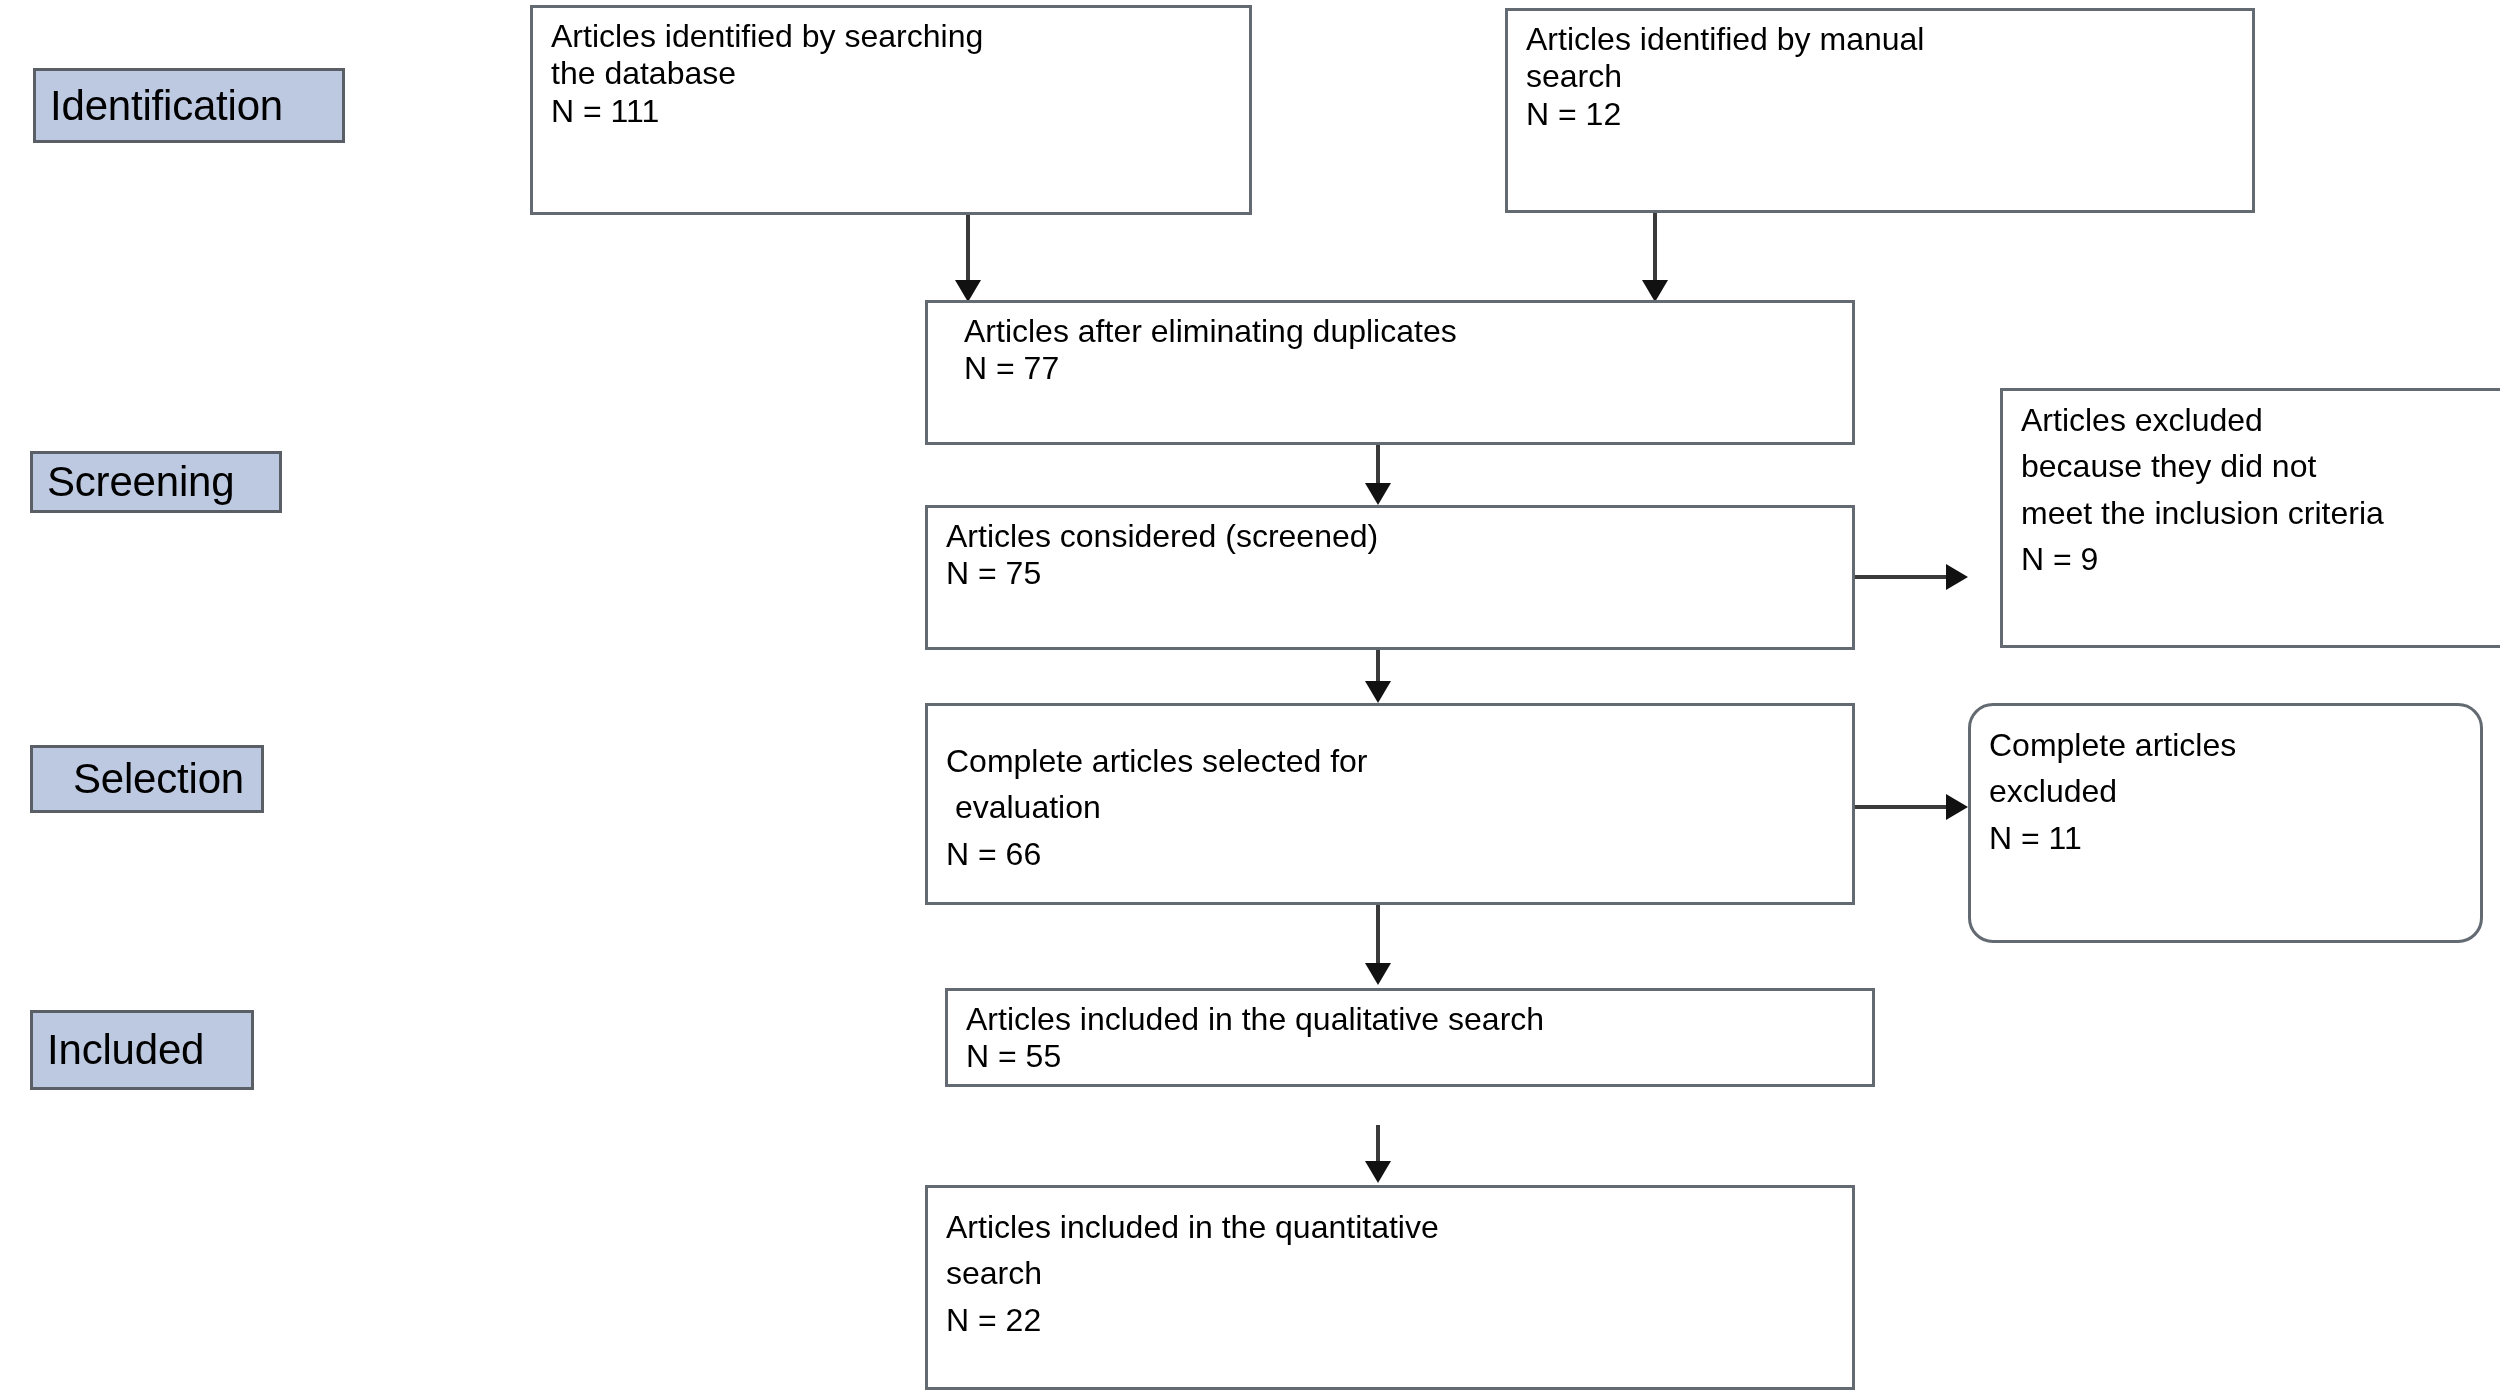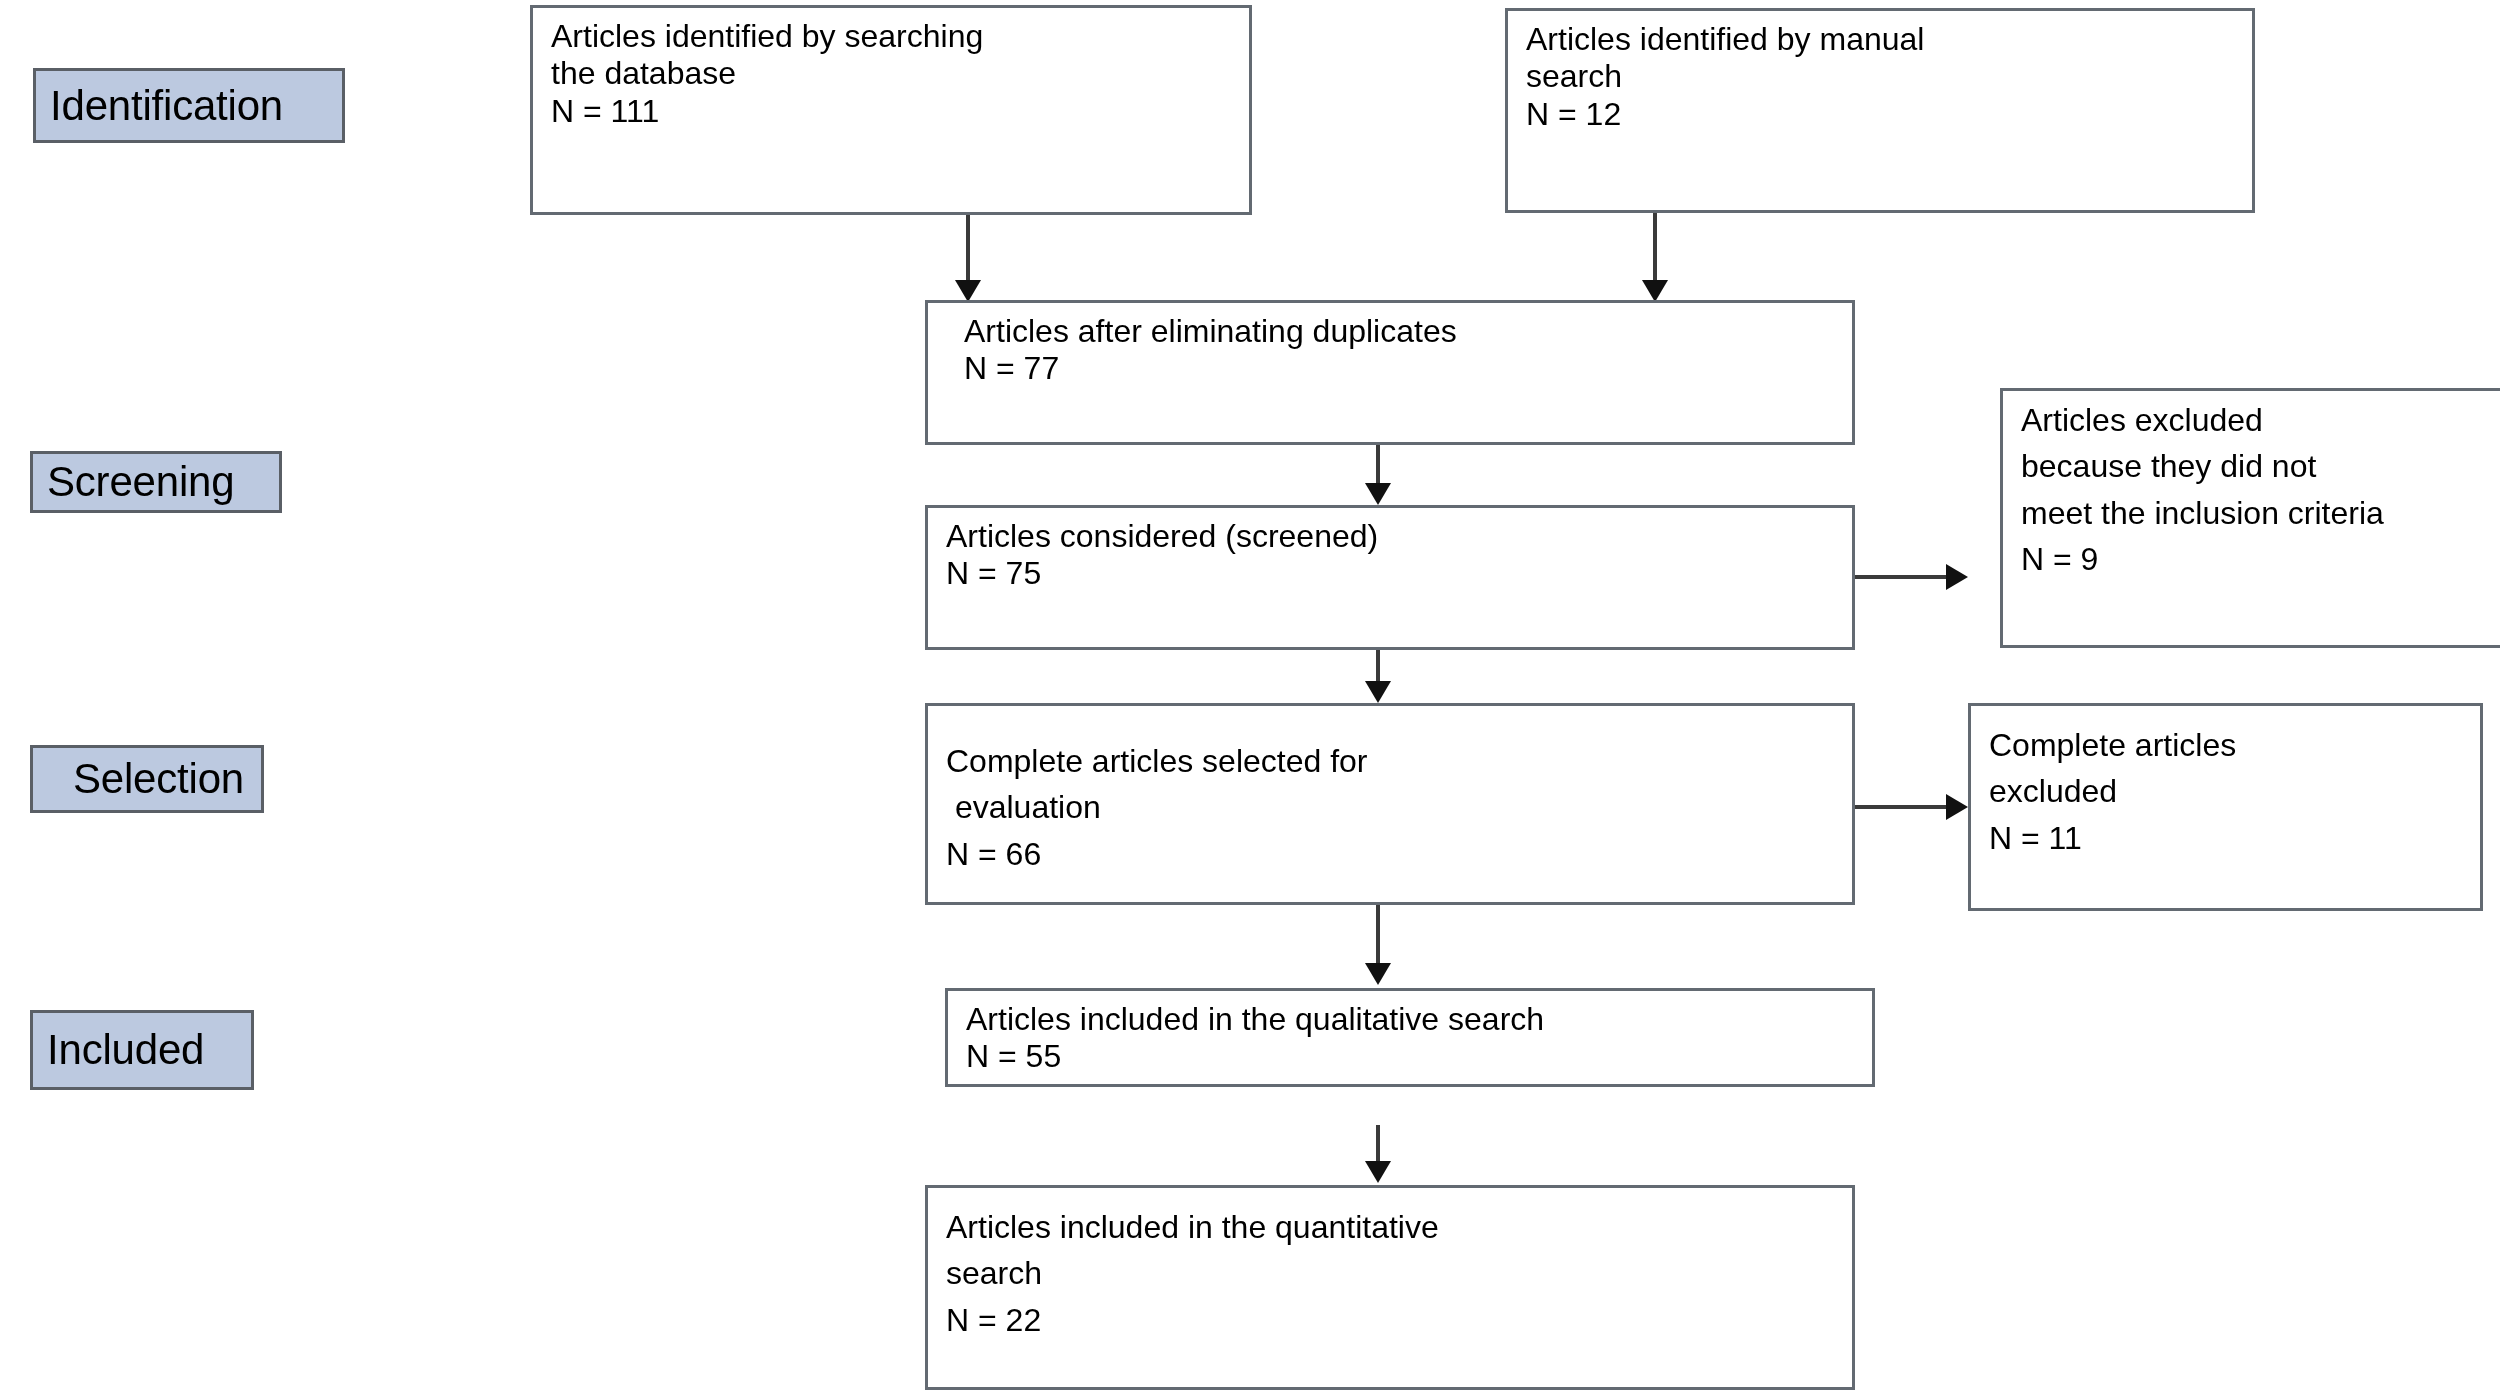--- a/index.html
+++ b/index.html
@@ -148,21 +148,21 @@
 
   <div class="flow-box wide-lines" style="left:925px; top:703px; width:930px; height:202px; padding-top:32px;">
     <span class="line">Complete articles selected for</span>
     <span class="line"> evaluation</span>
     <span class="line">N = 66</span>
   </div>
 
   <div class="h-line" style="left:1855px; top:805px; width:95px; height:4px;"></div>
   <div class="arrow-right" style="left:1946px; top:794px;"></div>
 
-  <div class="flow-box wide-lines" style="left:1968px; top:703px; width:515px; height:208px; padding-top:16px;">
+  <div class="flow-box wide-lines" style="left:1968px; top:703px; width:515px; height:240px; padding-top:16px;border-radius:25px;">
     <span class="line">Complete articles</span>
     <span class="line">excluded</span>
     <span class="line">N = 11</span>
   </div>
 
   <div class="v-line" style="left:1376px; top:905px; width:4px; height:60px;"></div>
   <div class="arrow-down" style="left:1365px; top:963px;"></div>
 
   <div class="flow-box" style="left:925px; top:988px; width:930px; height:99px;margin-left:20px;">
     <span class="line">Articles included in the qualitative search</span>

